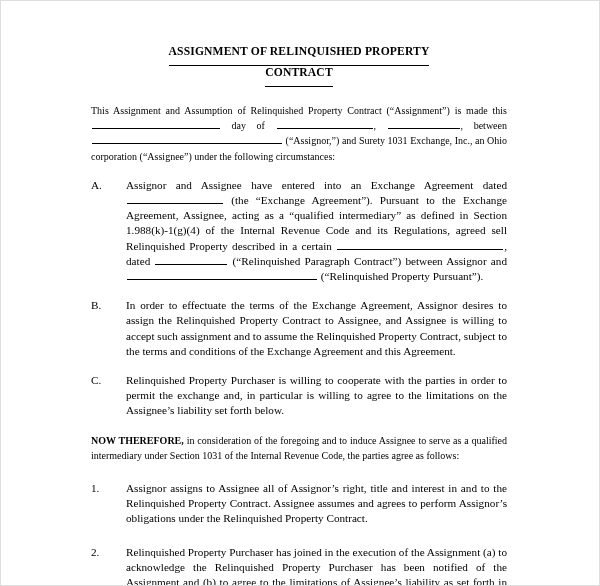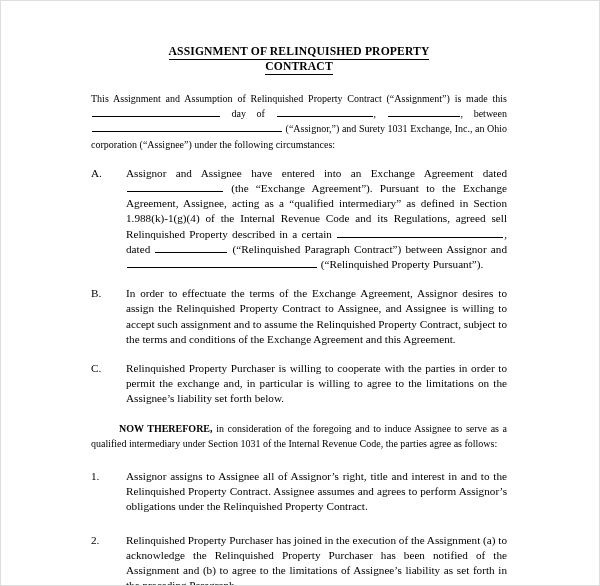--- a/index.html
+++ b/index.html
@@ -31,21 +31,21 @@
     text-align: center;
     font-weight: bold;
     font-size: 11.6px;
     line-height: 14px;
     letter-spacing: 0.15px;
     margin: 0 0 16px 0;
   }
   .doc-title .title-line {
     display: inline-block;
     border-bottom: 1px solid #000;
-    padding-bottom: 0px;
+    padding-bottom: 6px;
   }
   .title-line-2-wrap {
     display: block;
     text-align: center;
     text-decoration: underline;
   }
   p.para {
     margin: 0 0 14px 0;
     font-size: 10px;
     line-height: 15.2px;
@@ -73,21 +73,21 @@
     font-size: 11.2px;
     line-height: 15.2px;
     text-align: left;
   }
   .list-row .content {
     font-size: 11.2px;
     line-height: 15.2px;
     text-align: justify;
     text-justify: inter-word;
   }
-  .bold { font-weight: bold; margin-left: 28px; }
+  .bold { font-weight: bold; }
 
   .blank {
     display: inline-block;
     border-bottom: 1px solid #000;
     vertical-align: baseline;
     height: 10px;
     margin: 0 1px;
   }
   .blank.w-sm { width: 72px; }
   .blank.w-md { width: 96px; }

